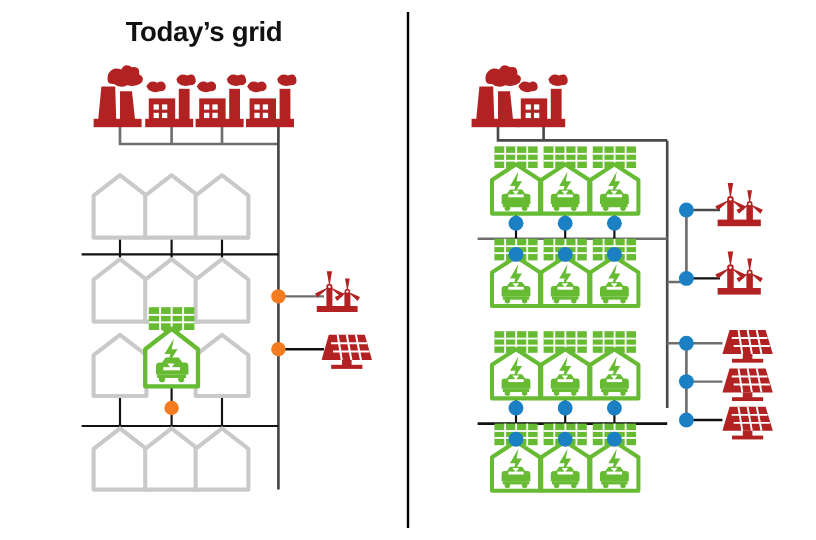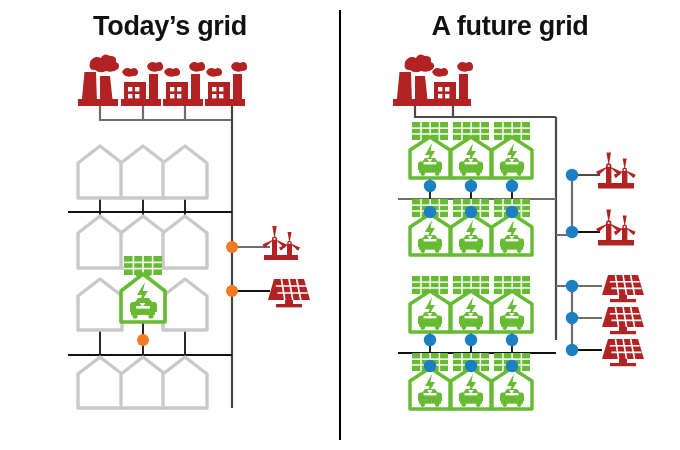--- a/index.html
+++ b/index.html
@@ -7,21 +7,21 @@
     width:680px;height:450px;position:relative;overflow:hidden;
     font-family:"Liberation Sans","DejaVu Sans",sans-serif;
     background:#ffffff;
   }
   #stage{position:absolute;left:0;top:0;width:680px;height:450px;}
   .panel{position:absolute;top:0;height:450px;}
   #panel-left{left:0;width:340px;}
   #panel-right{left:340px;width:340px;}
   .panel-title{
     position:absolute;top:10px;left:0;width:100%;
-    text-align:center;font-size:27px;font-weight:bold;
+    text-align:center;font-size:23px;font-weight:bold;
     color:#111111;letter-spacing:-0.3px;line-height:32px;
     white-space:nowrap;
   }
   #divider{
     position:absolute;left:339px;top:10px;width:2px;height:430px;
     background:#000000;
   }
   svg{display:block;}
   .layer{position:absolute;left:0;top:0;}
 </style>
@@ -193,21 +193,20 @@
         <circle cx="232" cy="291" r="6" fill="#f47b20"></circle>
         <circle cx="143" cy="340" r="6" fill="#f47b20"></circle>
       </g>
     </svg>
   </div>
 
   <div id="divider"></div>
 
   <div class="panel" id="panel-right">
 
-    <div class="panel-title">A future grid</div>
 
     <svg class="layer" width="340" height="450" viewBox="0 0 340 450">
 
       <g>
 
         <path d="M75,105 L75,117 L216,117" fill="none" stroke="#4a4a4a" stroke-width="2.2"></path>
         <path d="M113,105 L113,117" fill="none" stroke="#4a4a4a" stroke-width="2.2"></path>
 
         <line x1="216" y1="117" x2="216" y2="340" stroke="#4a4a4a" stroke-width="2.2"></line>
 

